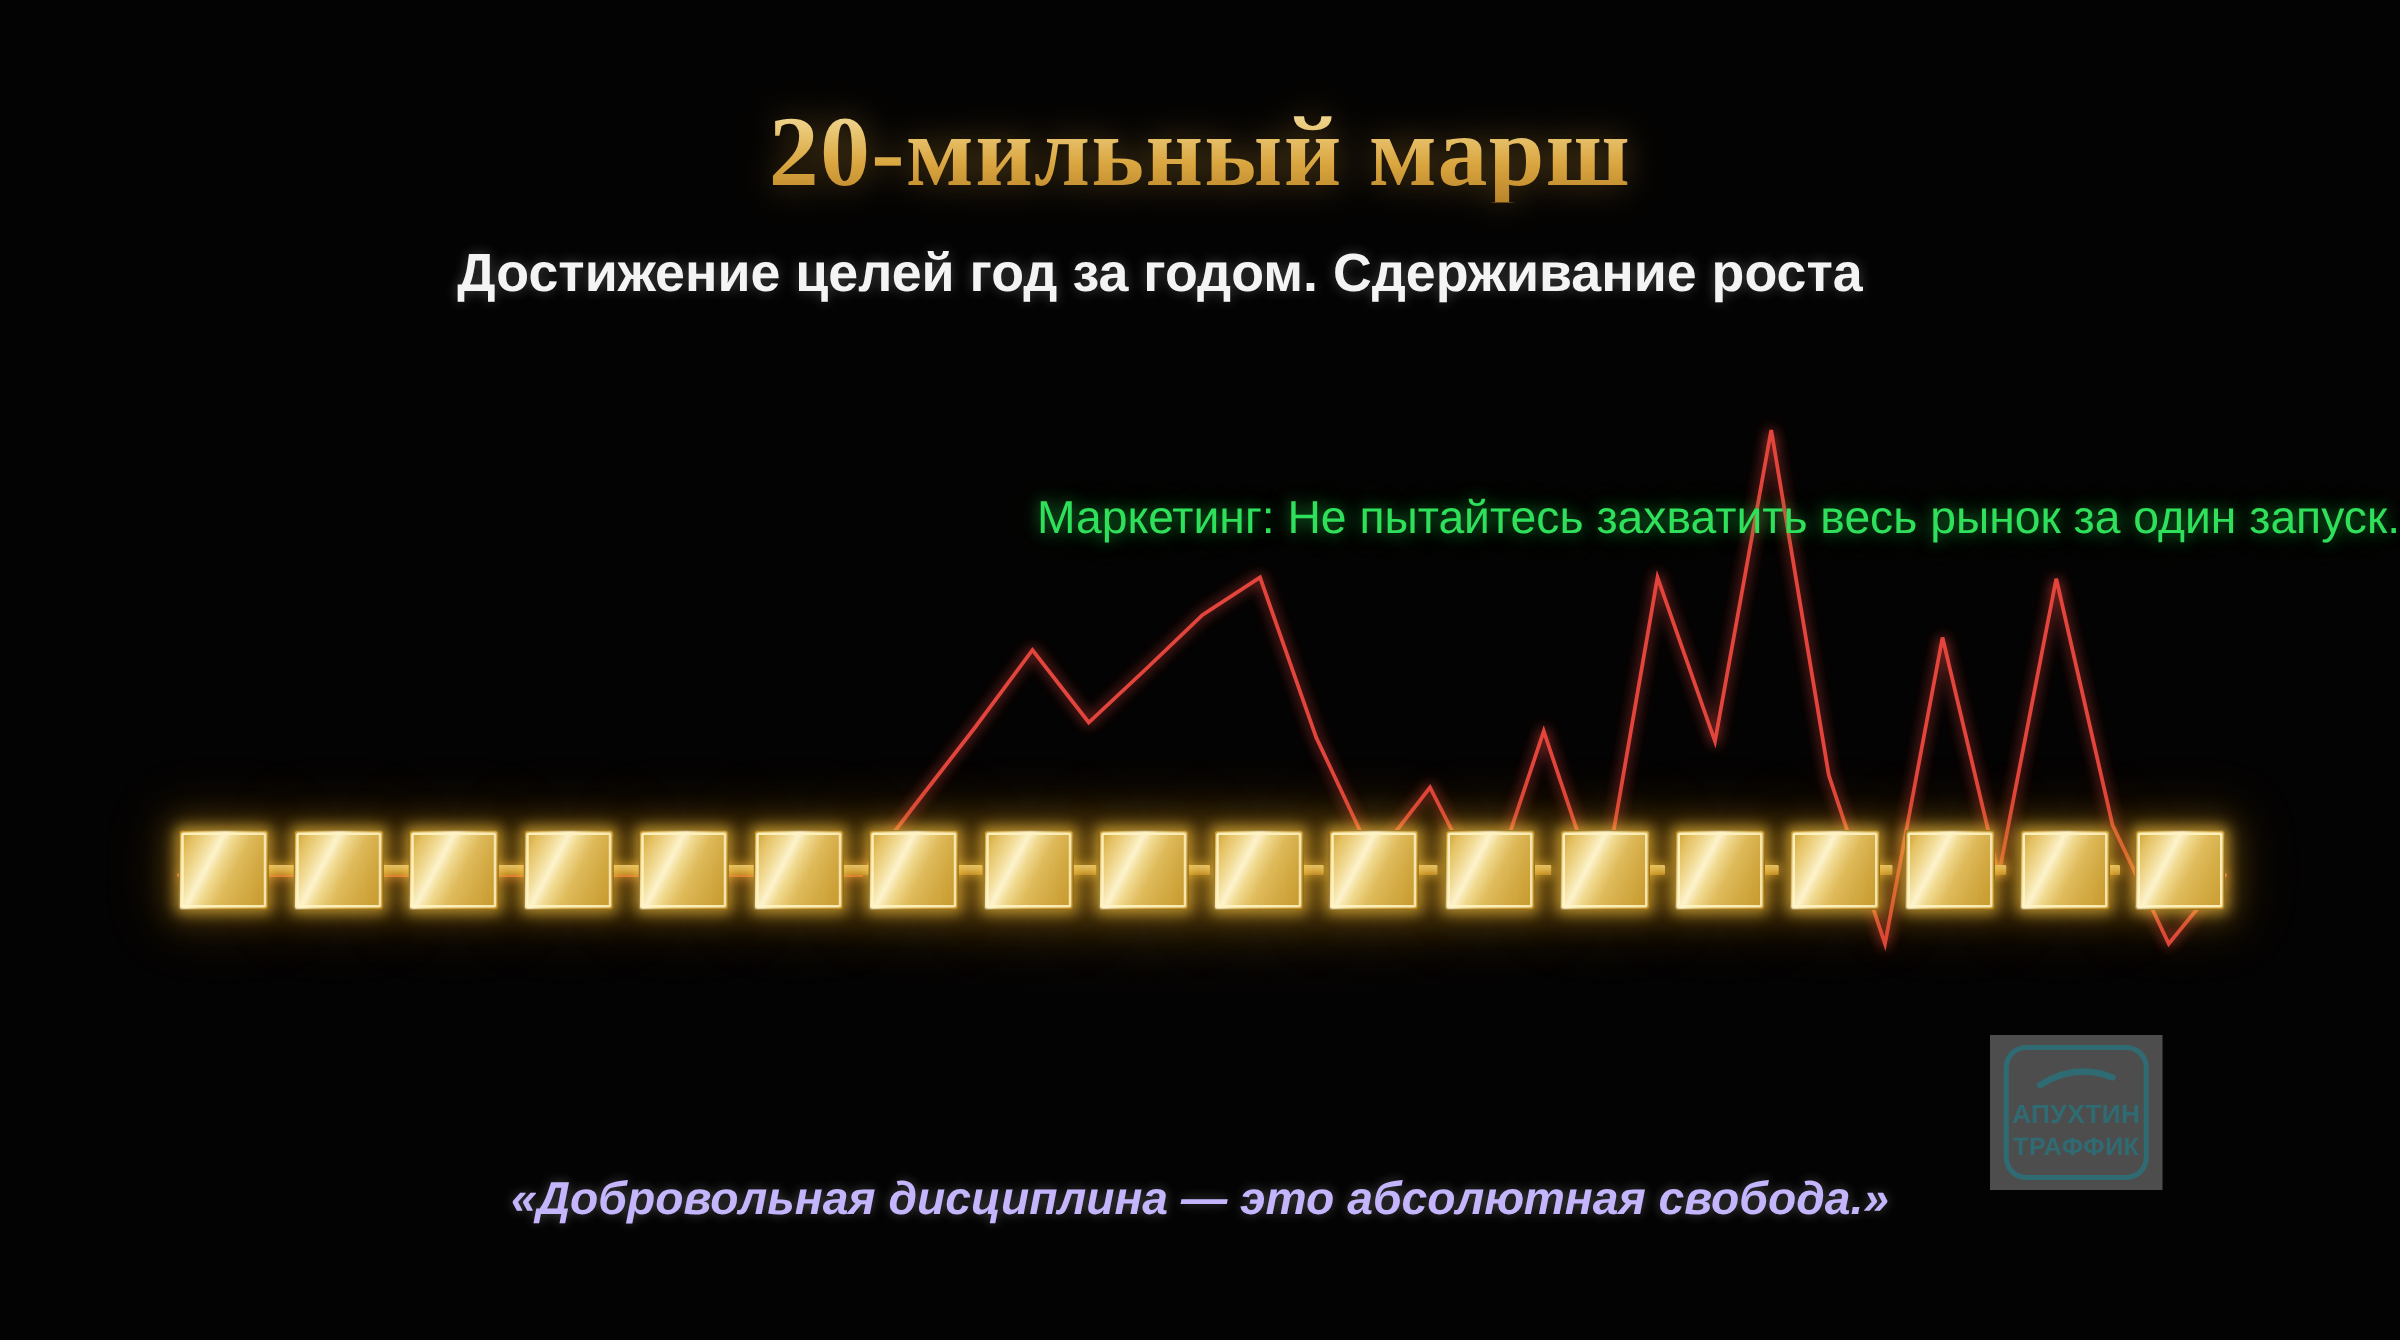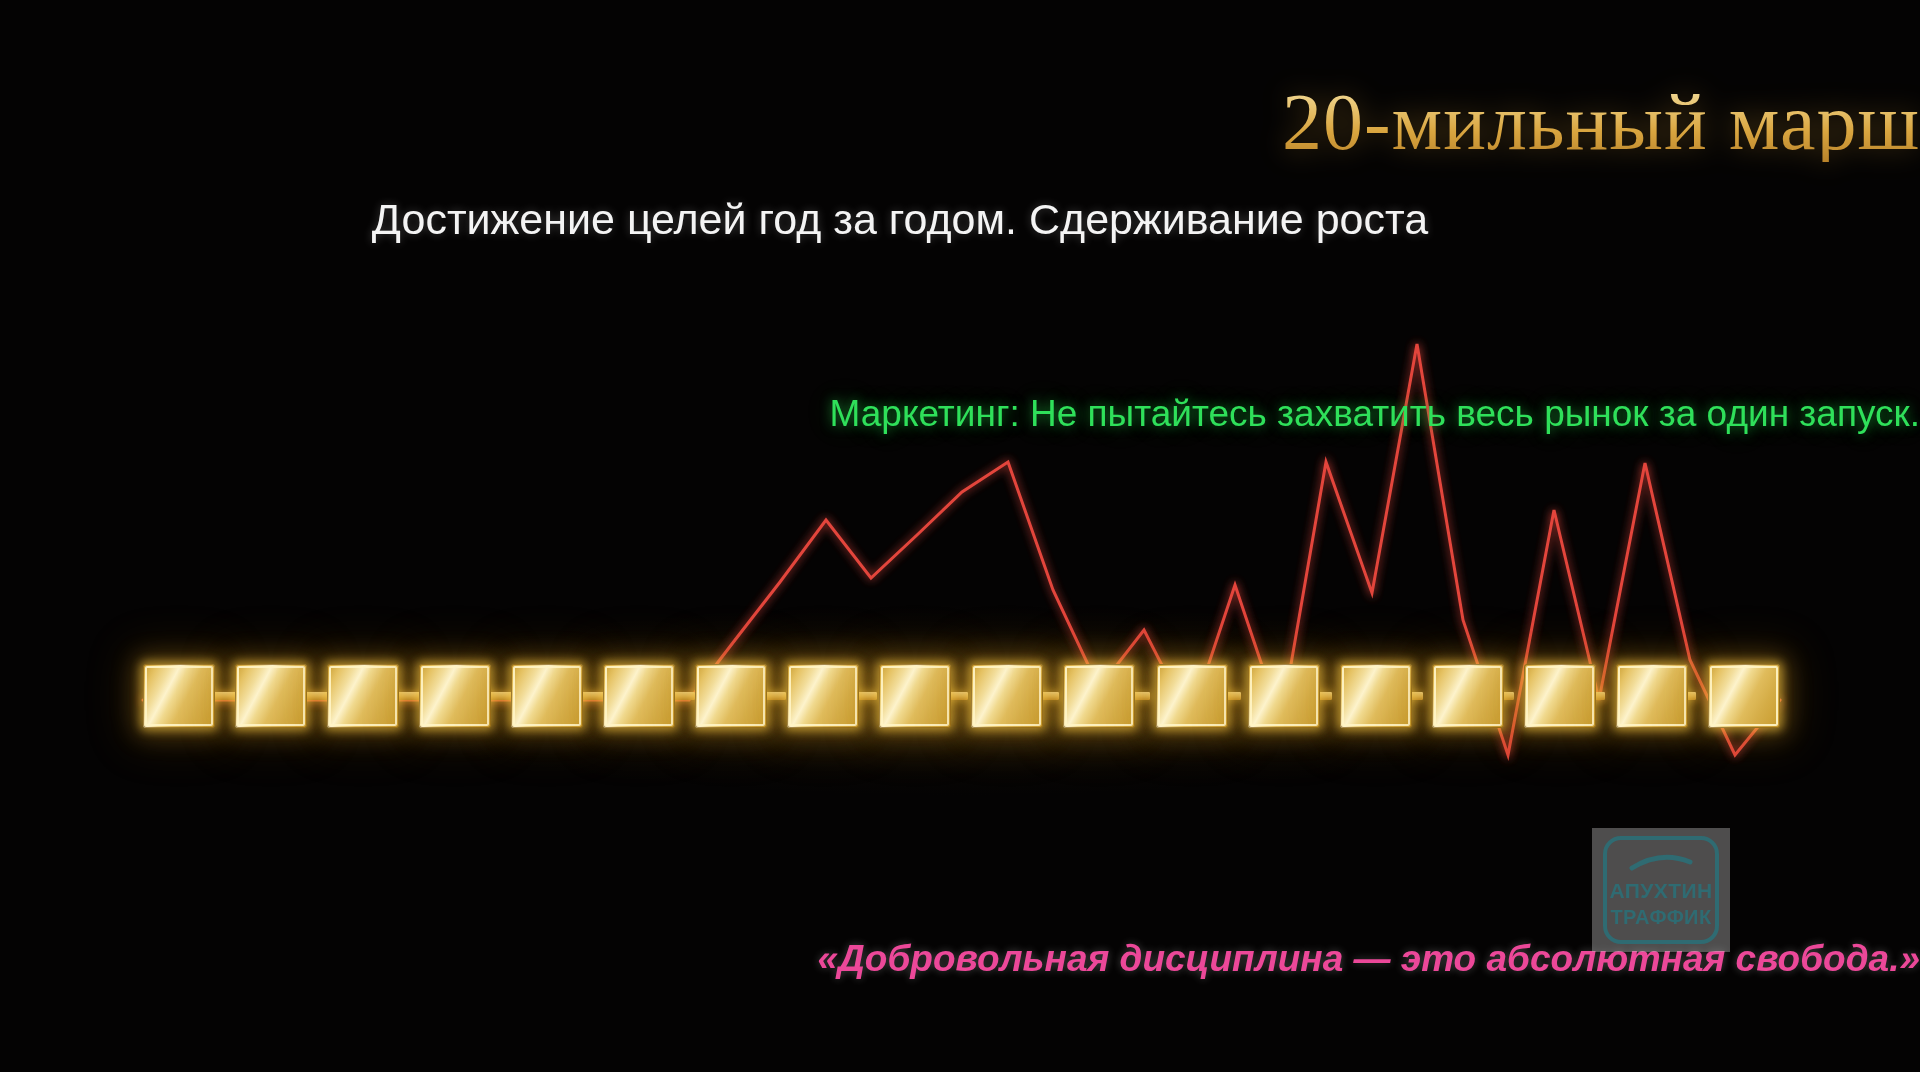--- a/index.html
+++ b/index.html
@@ -38,48 +38,49 @@
                 rgba(0,0,0,0) 80%);
     z-index: 1;
   }
 
   
   .title {
     position: absolute;
     top: 82px;
     left: 0;
     width: 1920px;
-    text-align: right;
+    text-align: center;
     font-family: "Liberation Serif", "DejaVu Serif", serif;
-    font-weight: normal;
+    font-weight: bold;
     font-size: 80px;
     line-height: 1.0;
     letter-spacing: 1px;
     color: #e8bf62;
     background: linear-gradient(180deg, #f6e3a6 0%, #e6c06a 35%, #d9a53f 62%, #b9832a 100%);
     -webkit-background-clip: text;
     background-clip: text;
     -webkit-text-fill-color: transparent;
     filter: drop-shadow(0 0 14px rgba(214,160,55,0.40));
     z-index: 6;
   }
 
   
   .subtitle {
     position: absolute;
     top: 192px;
     left: 0;
     width: 1800px;
     text-align: center;
     font-size: 43px;
-    font-weight: 400;
+    font-weight: 700;
     line-height: 1.30;
     color: #f4f4f4;
     text-shadow: 0 0 10px rgba(255,255,255,0.25);
     z-index: 6;
+    padding-left: 28px;
   }
   .subtitle .ln { display: block; }
 
   
   .green {
     position: absolute;
     top: 388px;
     left: 0;
     width: 1920px;
     text-align: right;
@@ -91,25 +92,25 @@
     z-index: 6;
   }
   .green .ln { display: block; }
 
   
   .quote {
     position: absolute;
     top: 938px;
     left: 0;
     width: 1920px;
-    text-align: right;
+    text-align: center;
     font-size: 37px;
     font-style: italic;
     font-weight: bold;
-    color: #ec4899;
+    color: #c4b5fd;
     text-shadow: 0 0 9px rgba(255,255,255,0.28);
     z-index: 7;
   }
 
   
   .graph {
     position: absolute;
     left: 0;
     top: 0;
     width: 1920px;

